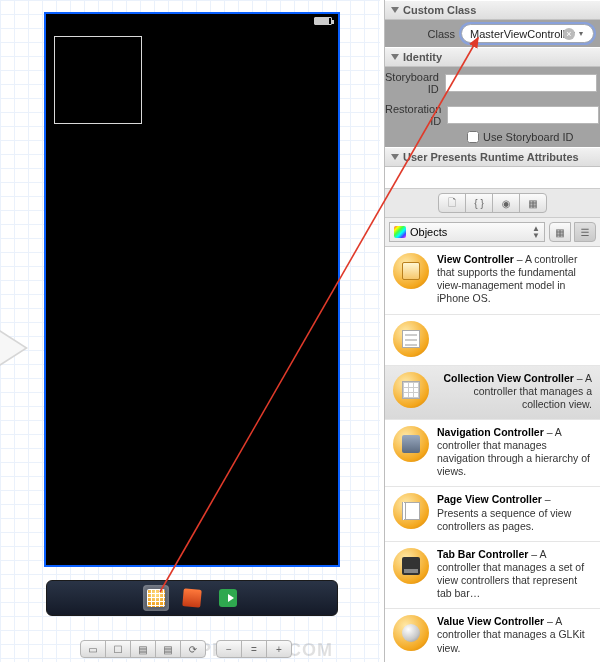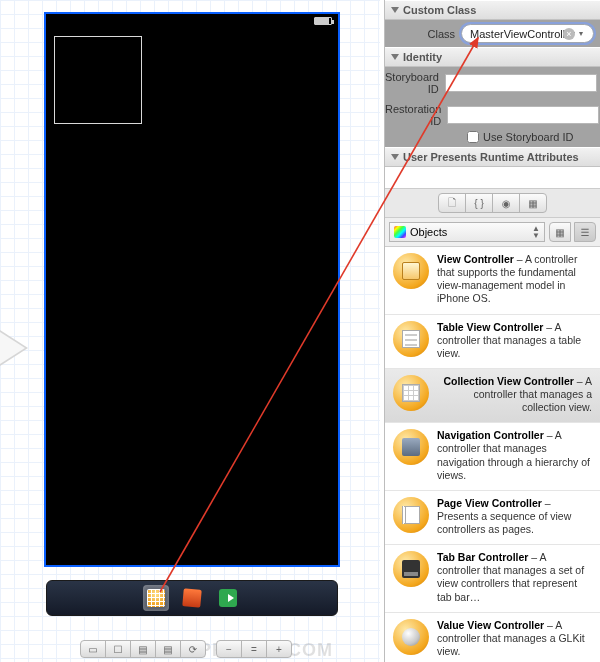--- a/index.html
+++ b/index.html
@@ -314,21 +314,20 @@
       <div class="lib-item">
         <div class="lib-icon">
           <div class="inner ic-rect"></div>
         </div>
         <div class="lib-txt"><b>View Controller</b> – A controller that supports the fundamental view-management model in iPhone OS.</div>
       </div>
       <div class="lib-item">
         <div class="lib-icon">
           <div class="inner ic-lines"></div>
         </div>
-        <div class="lib-txt"><b>Table View Controller</b> – A controller that manages a table view.</div>
       </div>
       <div class="lib-item sel">
         <div class="lib-icon">
           <div class="inner ic-grid"></div>
         </div>
         <div class="lib-txt"><b>Collection View Controller</b> – A controller that manages a collection view.</div>
       </div>
       <div class="lib-item">
         <div class="lib-icon">
           <div class="inner ic-nav"></div>

